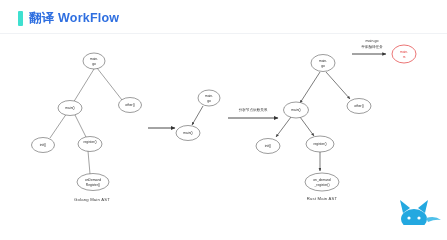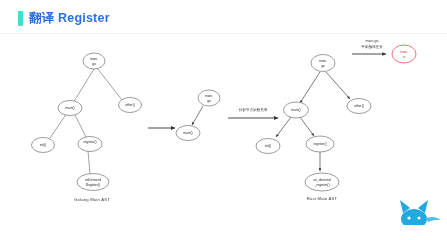--- a/index.html
+++ b/index.html
@@ -72,21 +72,21 @@
     position:absolute;right:6px;bottom:0px;width:48px;height:32px;
   }
 </style>
 </head>
 <body>
 
 <div id="slide">
 
   <div id="header">
     <div id="title-accent"></div>
-    <div id="title-text">翻译 Register</div>
+    <div id="title-text">翻译 WorkFlow</div>
     <div id="header-rule"></div>
   </div>
 
   <div id="canvas">
     <svg class="layer" viewBox="0 0 447 191" preserveAspectRatio="none">
 
       <defs>
         <marker id="ar" markerWidth="5" markerHeight="5" refX="4.2" refY="2" orient="auto">
           <path d="M0,0 L4.4,2 L0,4 z" fill="#444444"></path>
         </marker>

